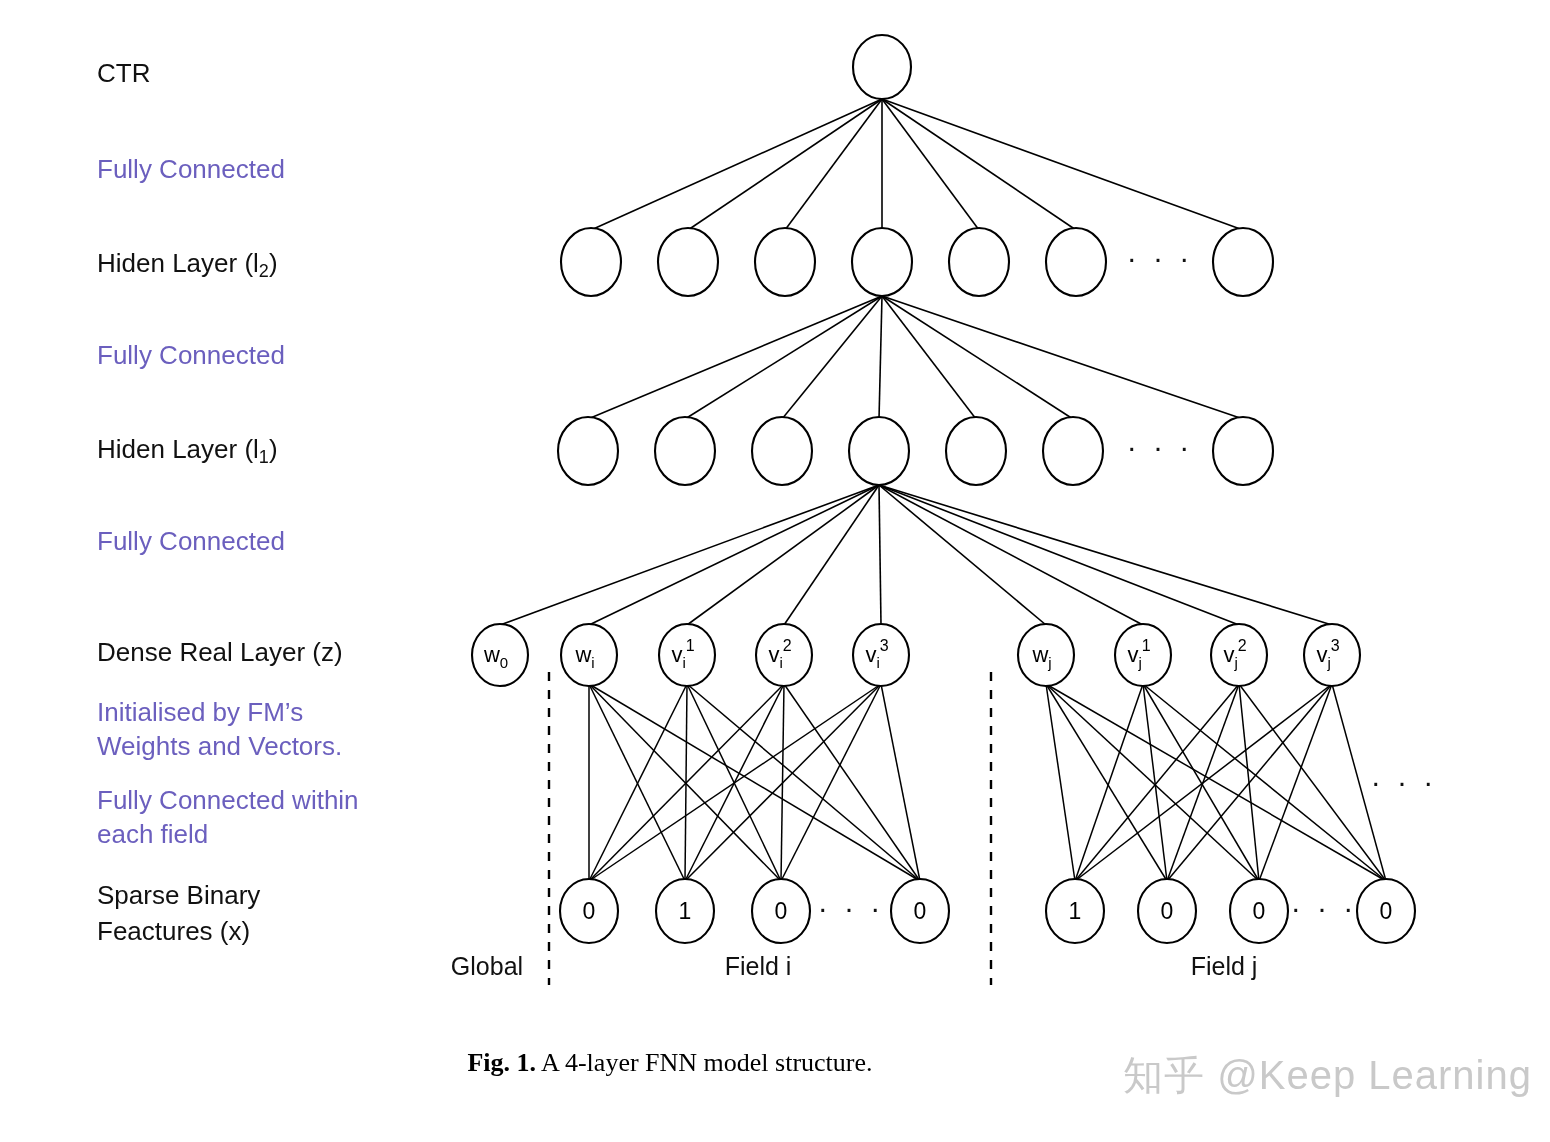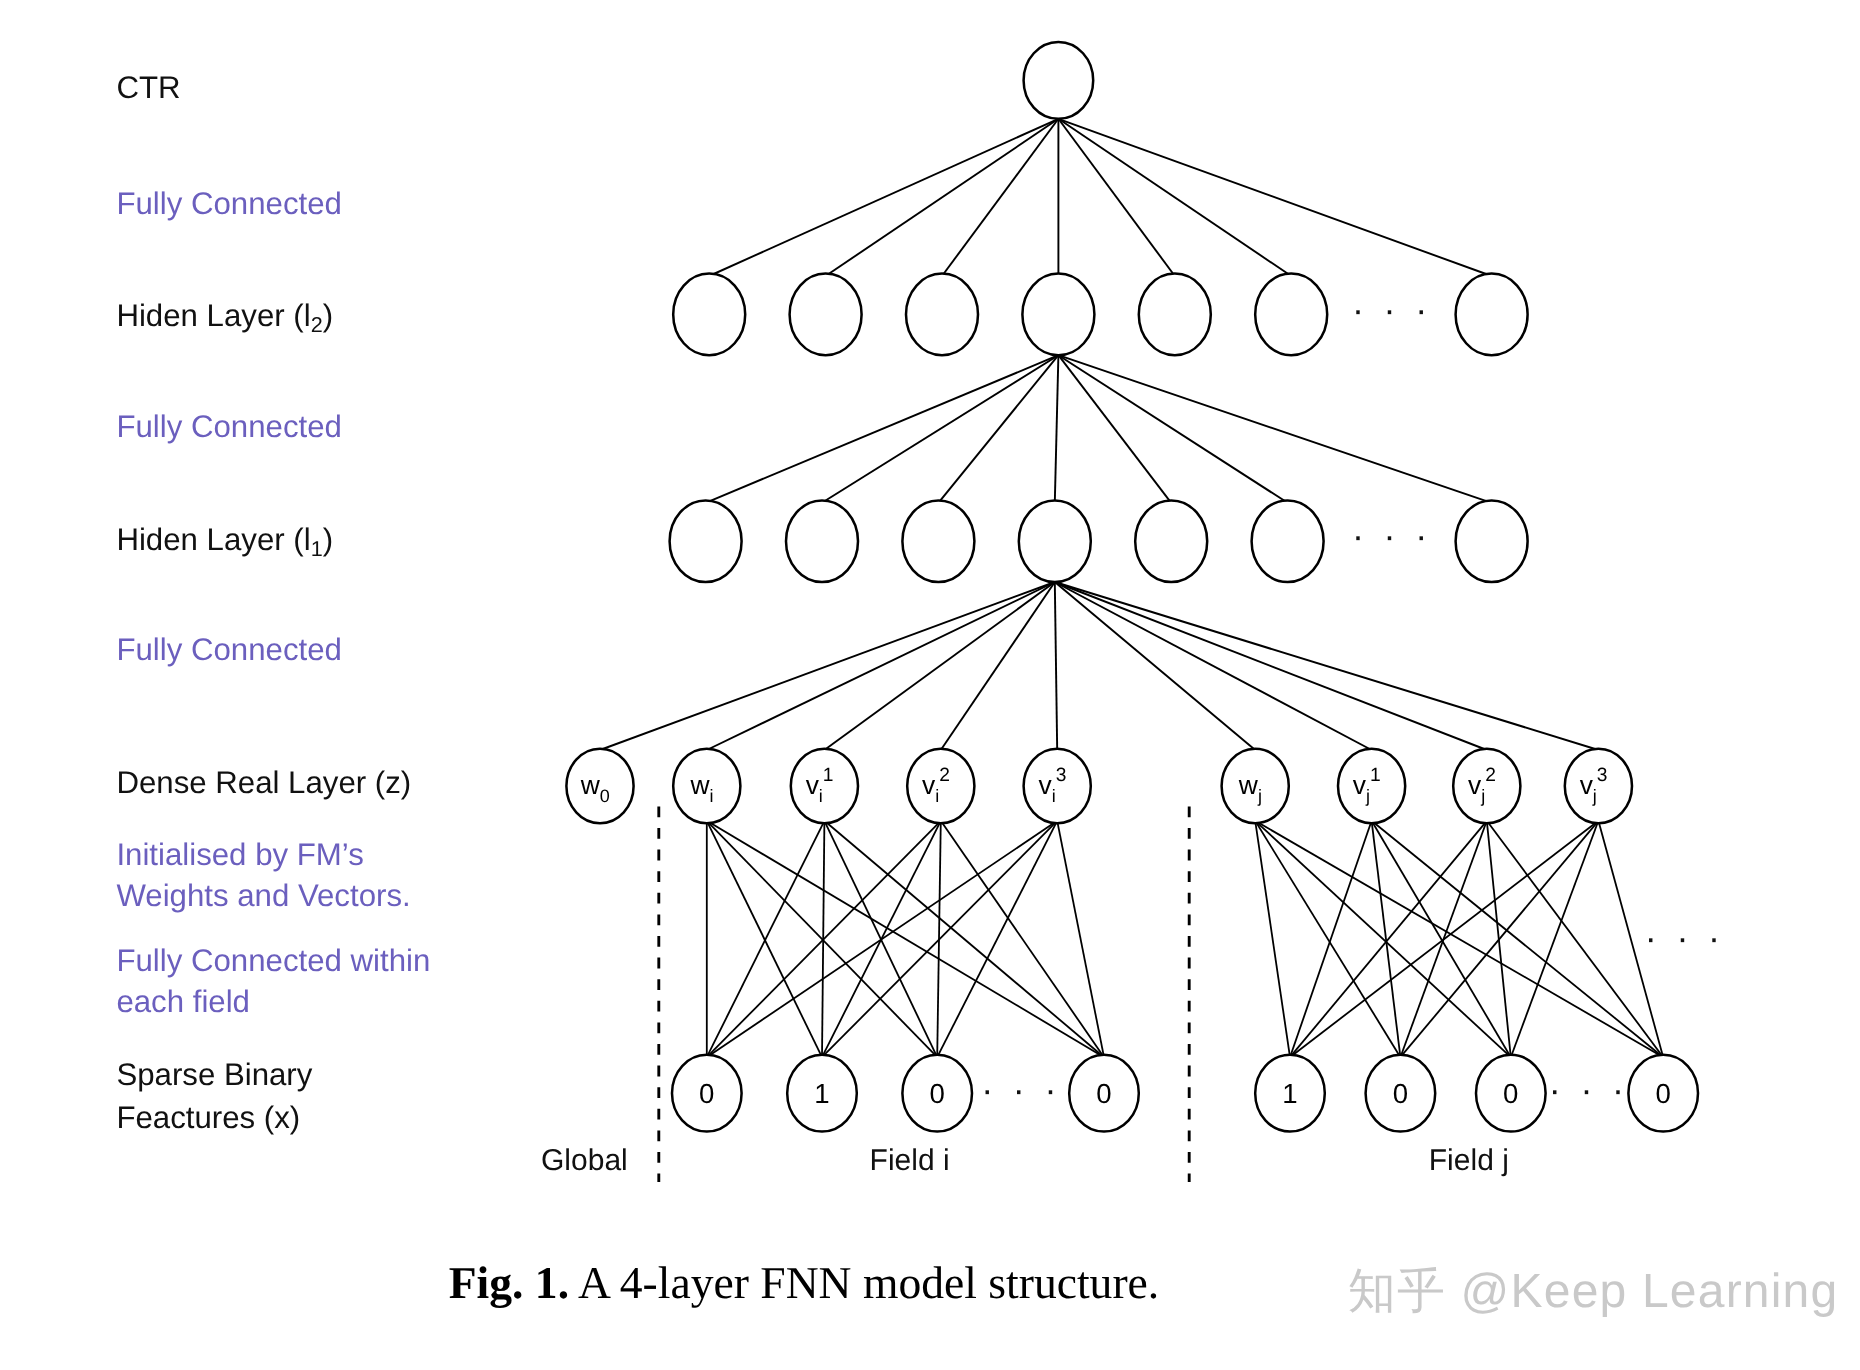--- a/index.html
+++ b/index.html
@@ -77,21 +77,21 @@
     fill: none;
     stroke-dasharray: 9 9;
   }
   #caption {
     position: absolute;
     left: 0;
     top: 1048;
     width: 1340px;
     text-align: center;
     font-family: "Liberation Serif", serif;
-    font-size: 38px;
+    font-size: 26px;
     color: #000000;
     white-space: nowrap;
   }
   #caption .cap-bold { font-weight: bold; }
   #watermark {
     position: absolute;
     right: 18px;
     top: 1048px;
     font-family: "Liberation Sans", sans-serif;
     font-size: 40px;

